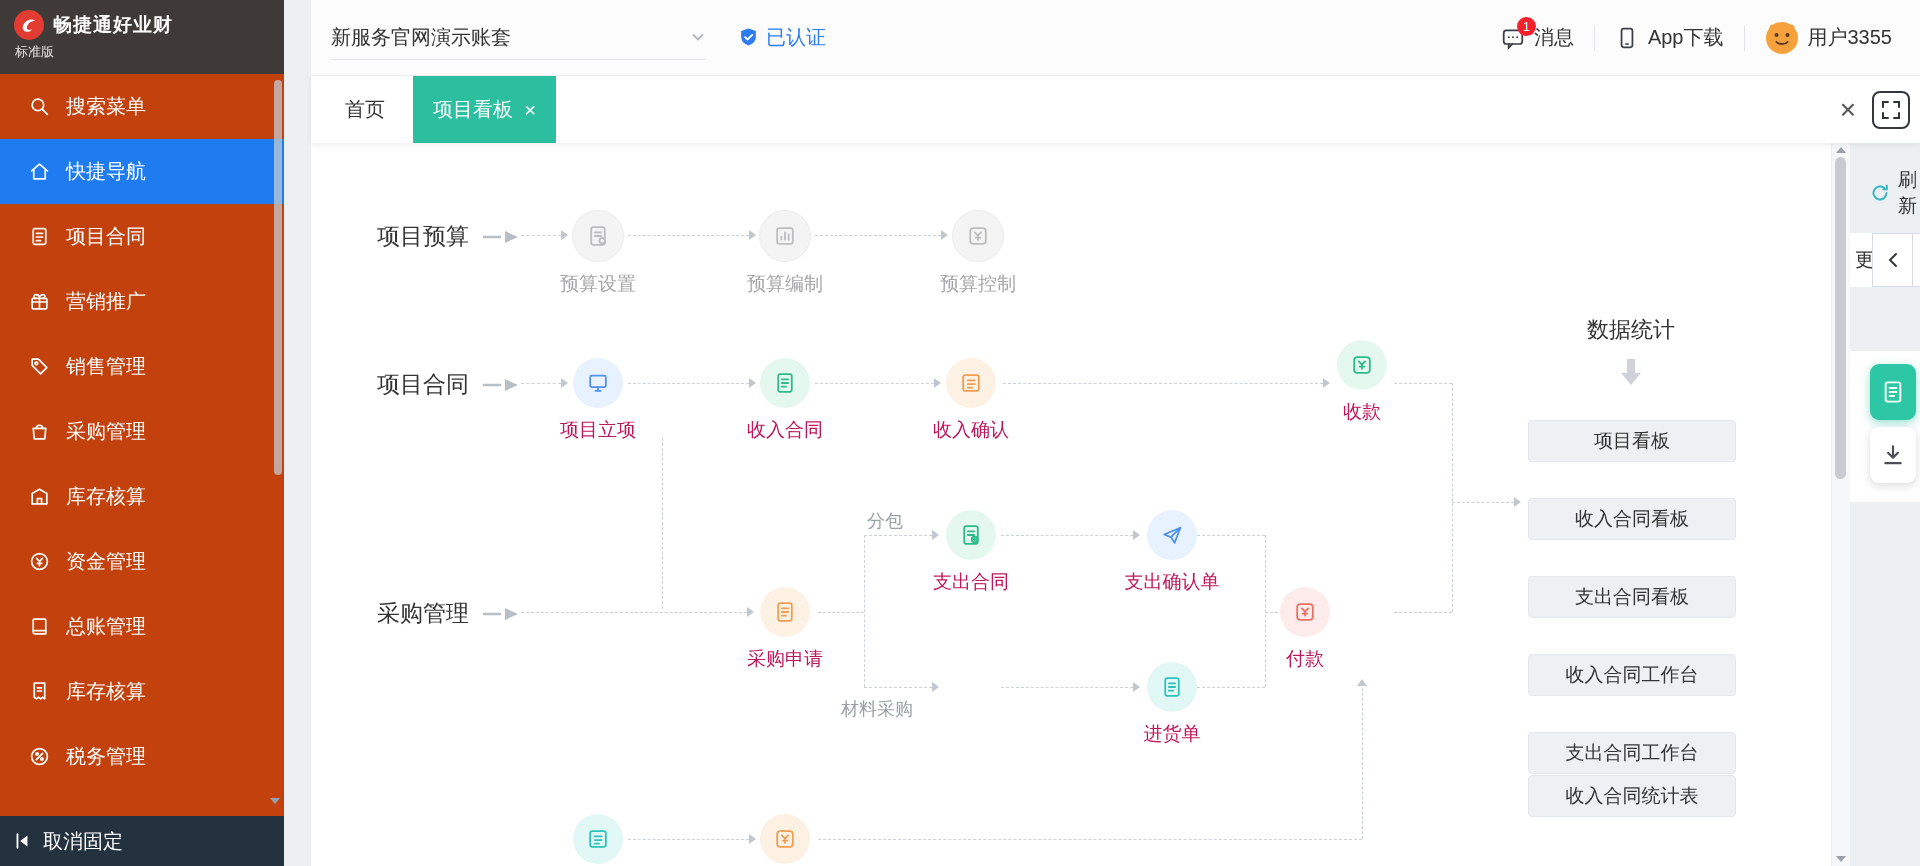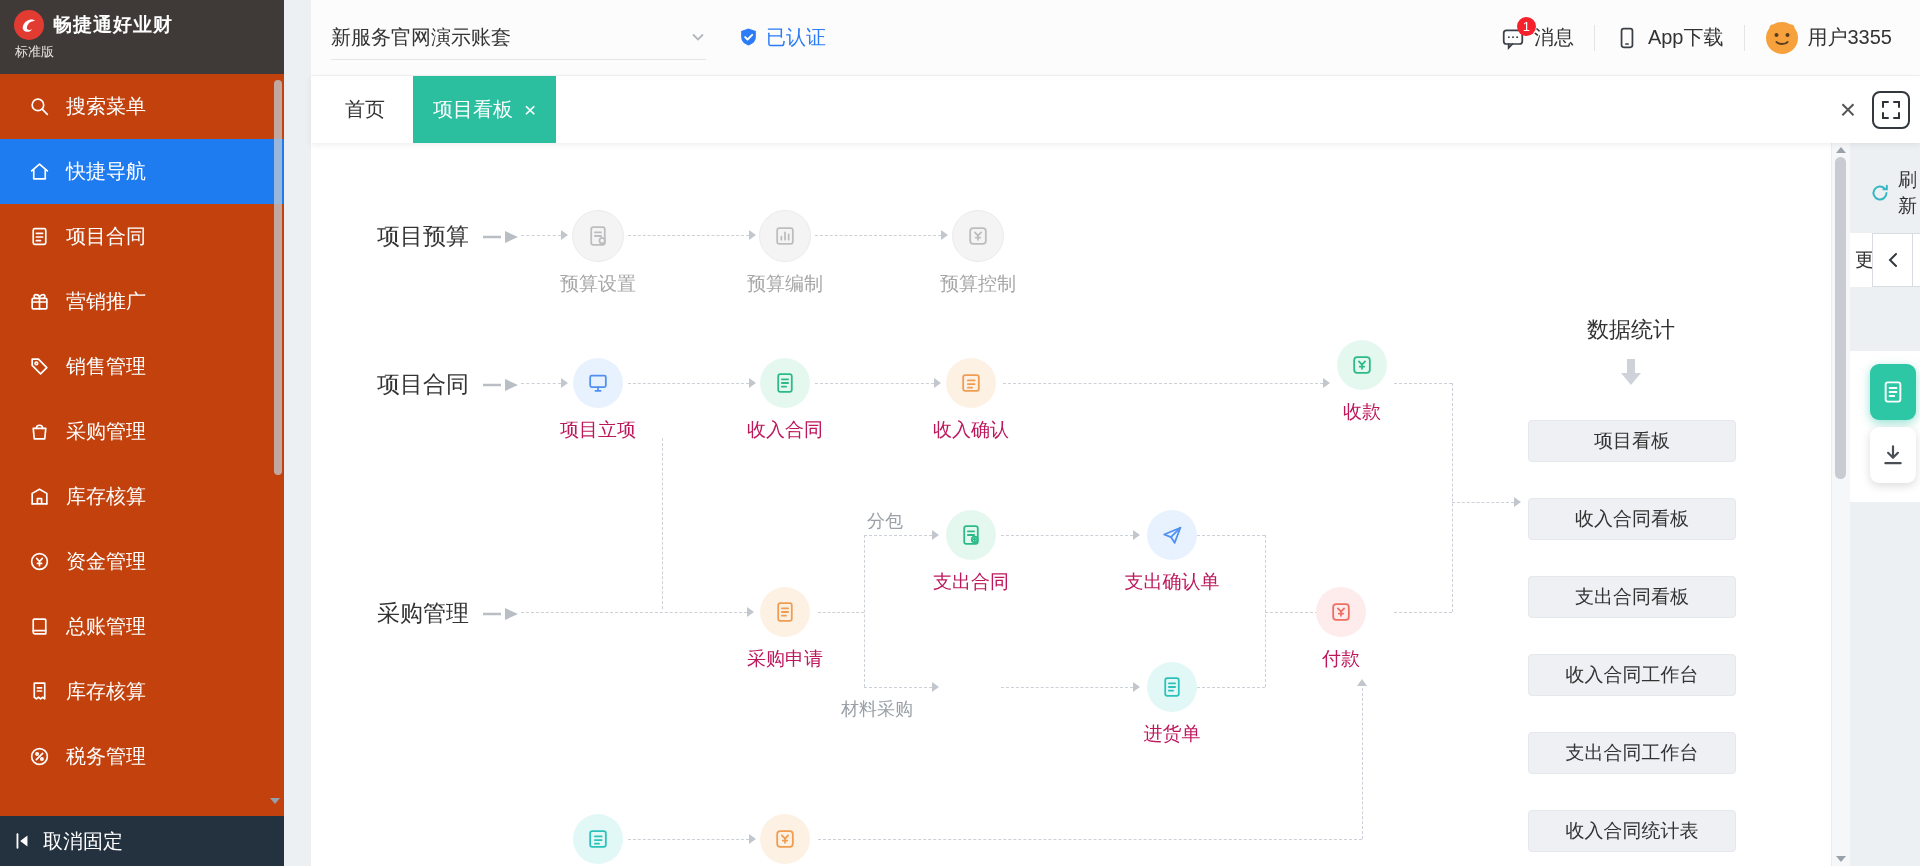--- a/index.html
+++ b/index.html
@@ -462,21 +462,21 @@
         </div>
         <div class="flow-node c-teal" style="left:796px;top:519px;">
           <div class="node-circle">
               <svg viewBox="0 0 23 23">
                 <rect x="5" y="3" width="13" height="17" rx="2"></rect>
                 <path d="M8.5 8h6M8.5 11.5h6M8.5 15h4"></path>
               </svg>
             </div>
           <div class="node-label">进货单</div>
         </div>
-        <div class="flow-node c-red" style="left:965px;top:444px;">
+        <div class="flow-node c-red" style="left:929px;top:444px;">
           <div class="node-circle">
               <svg viewBox="0 0 23 23">
                 <rect x="4" y="4" width="15" height="15" rx="3"></rect>
                 <path d="M8.5 8l3 3.2L14.5 8M11.5 11.2v4M9.3 13h4.4"></path>
               </svg>
             </div>
           <div class="node-label">付款</div>
         </div>
 
         <div class="flow-node c-teal" style="left:222px;top:671px;">
@@ -510,21 +510,21 @@
           </div>
         <div class="stats-btn" style="top:433px;">
             <span>支出合同看板</span>
           </div>
         <div class="stats-btn" style="top:511px;">
             <span>收入合同工作台</span>
           </div>
         <div class="stats-btn" style="top:589px;">
             <span>支出合同工作台</span>
           </div>
-        <div class="stats-btn" style="top:667px;">
+        <div class="stats-btn" style="top:632px;">
             <span>收入合同统计表</span>
           </div>
       </div>
 
       <div class="v-scrollbar">
         <div class="sb-up"></div>
         <div class="sb-thumb"></div>
         <div class="sb-down"></div>
       </div>
 

